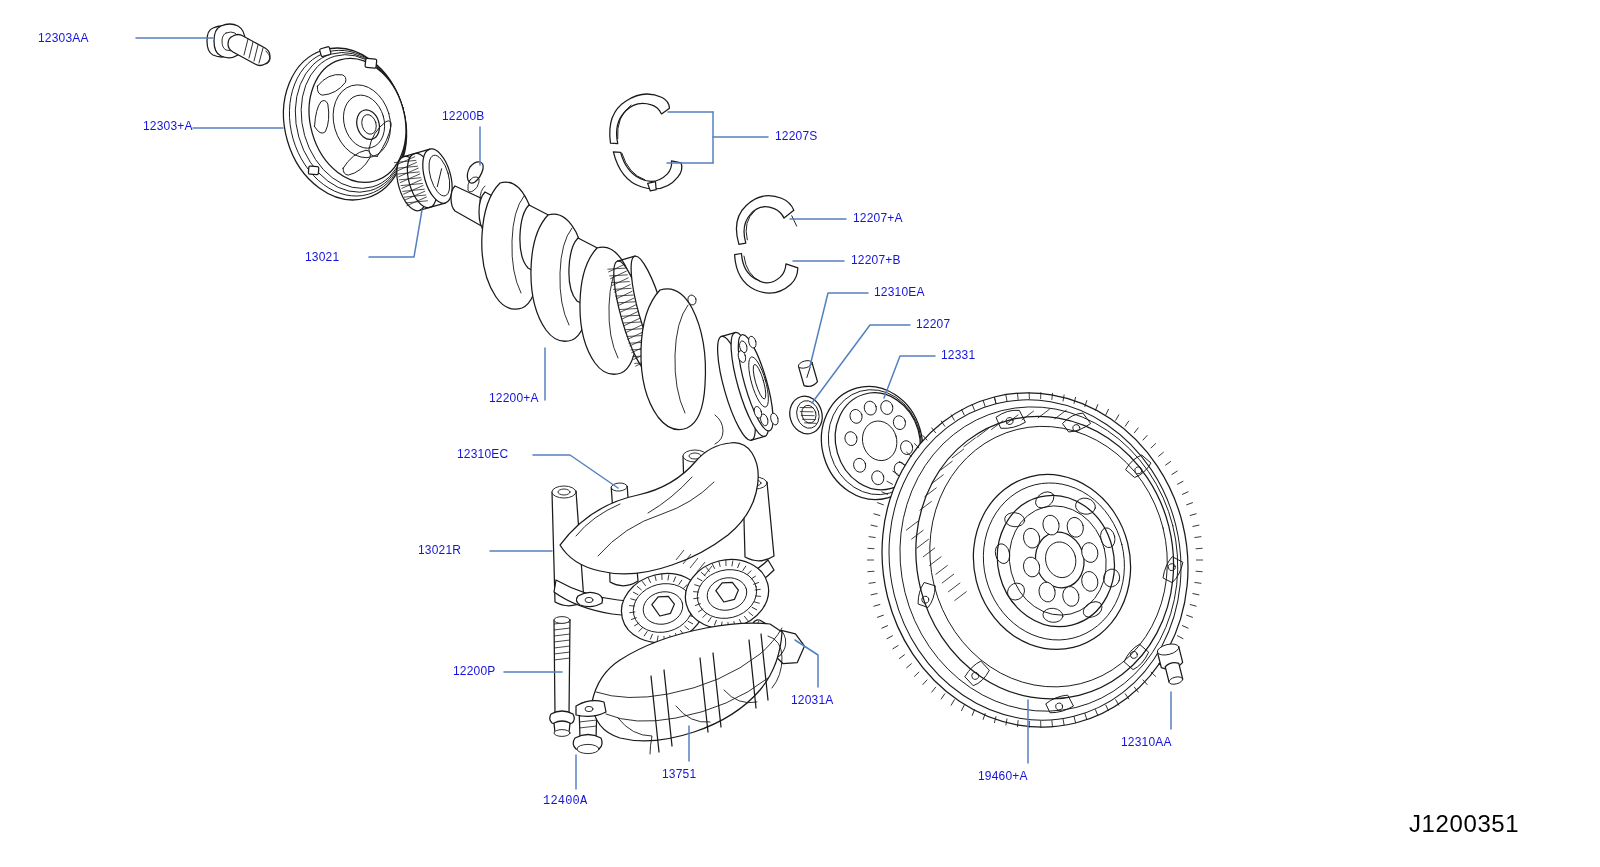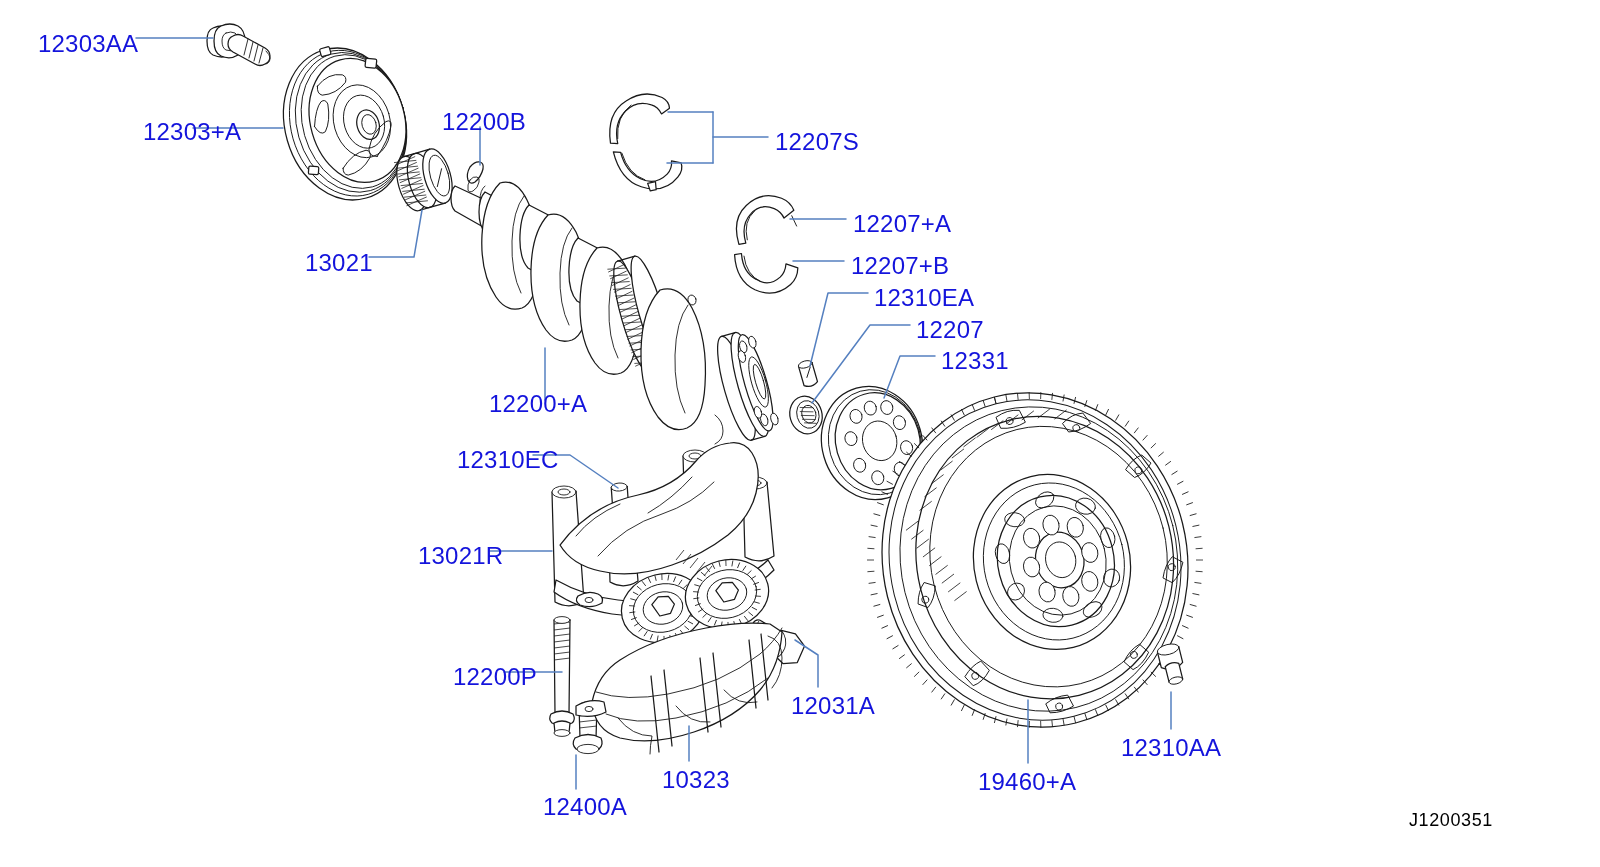--- a/index.html
+++ b/index.html
@@ -1,23 +1,23 @@
 <!DOCTYPE html>
 <html><head>
 <meta charset="utf-8">
 <title>Crankshaft &amp; Piston Parts Diagram</title>
 <style>
   html,body{margin:0;padding:0;background:#ffffff;}
   body{width:1600px;height:867px;overflow:hidden;
        font-family:"Liberation Sans","DejaVu Sans",sans-serif;}
   #stage{position:relative;width:1600px;height:867px;background:#fff;}
   #art{position:absolute;left:0;top:0;width:1600px;height:867px;}
-  .lbl{position:absolute;color:#1414dc;font-size:24px;font-weight:400;
+  .lbl{position:absolute;color:#1414dc;font-size:12px;font-weight:400;
        letter-spacing:.2px;white-space:nowrap;line-height:1;}
-  .refno{position:absolute;color:#000;font-size:18px;white-space:nowrap;
+  .refno{position:absolute;color:#000;font-size:24px;white-space:nowrap;
          letter-spacing:.6px;}
 </style>
 </head>
 <body>
 
 <div id="stage">
 
   <svg id="art" viewBox="0 0 1600 867">
     <defs>
       <style>
@@ -598,21 +598,21 @@
   <div class="lbl" style="left:775px; top:130px;text-align:center;">12207S</div>
   <div class="lbl" style="left:853px; top:212px;">12207+A</div>
   <div class="lbl" style="left:851px; top:254px;">12207+B</div>
   <div class="lbl" style="left:489px; top:392px;">12200+A</div>
   <div class="lbl" style="left:874px; top:286px;">12310EA</div>
   <div class="lbl" style="left:916px; top:318px;">12207</div>
   <div class="lbl" style="left:941px; top:349px;">12331</div>
   <div class="lbl" style="left:457px; top:448px;">12310EC</div>
   <div class="lbl" style="left:418px; top:544px;">13021R</div>
   <div class="lbl" style="left:453px; top:665px;">12200P</div>
-  <div class="lbl" style="left:543px; top:795px;">12400A</div>
-  <div class="lbl" style="left:662px; top:768px;">10323</div>
+  <div class="lbl" style="left:543px; top:795px;font-family:Liberation Mono, monospace;">12400A</div>
+  <div class="lbl" style="left:662px; top:768px;">13751</div>
   <div class="lbl" style="left:791px; top:694px;text-align:right;">12031A</div>
   <div class="lbl" style="left:978px; top:770px;">19460+A</div>
   <div class="lbl" style="left:1121px;top:736px;">12310AA</div>
 
   <div class="refno" style="left:1409px; top:810px;">J1200351</div>
 
 </div>
 
 </body></html>

